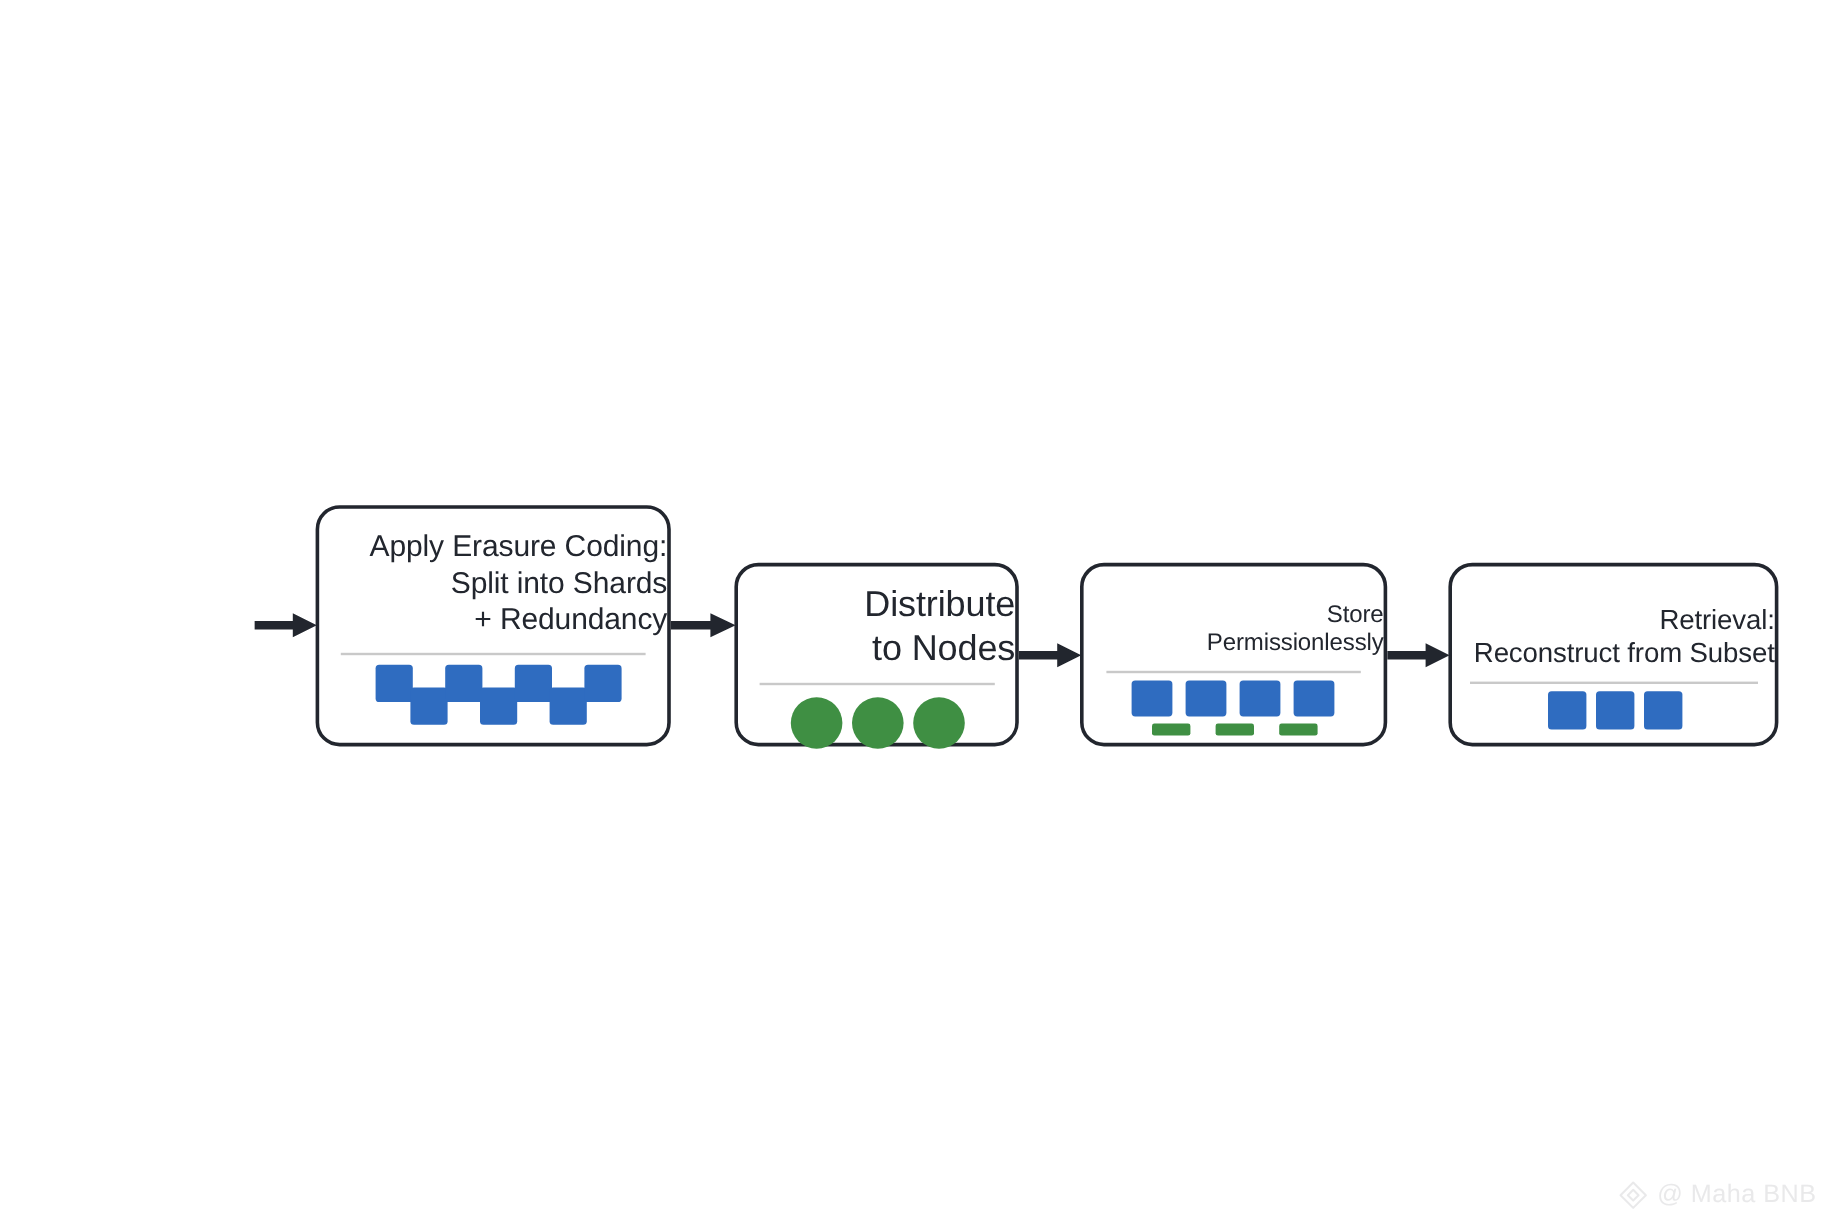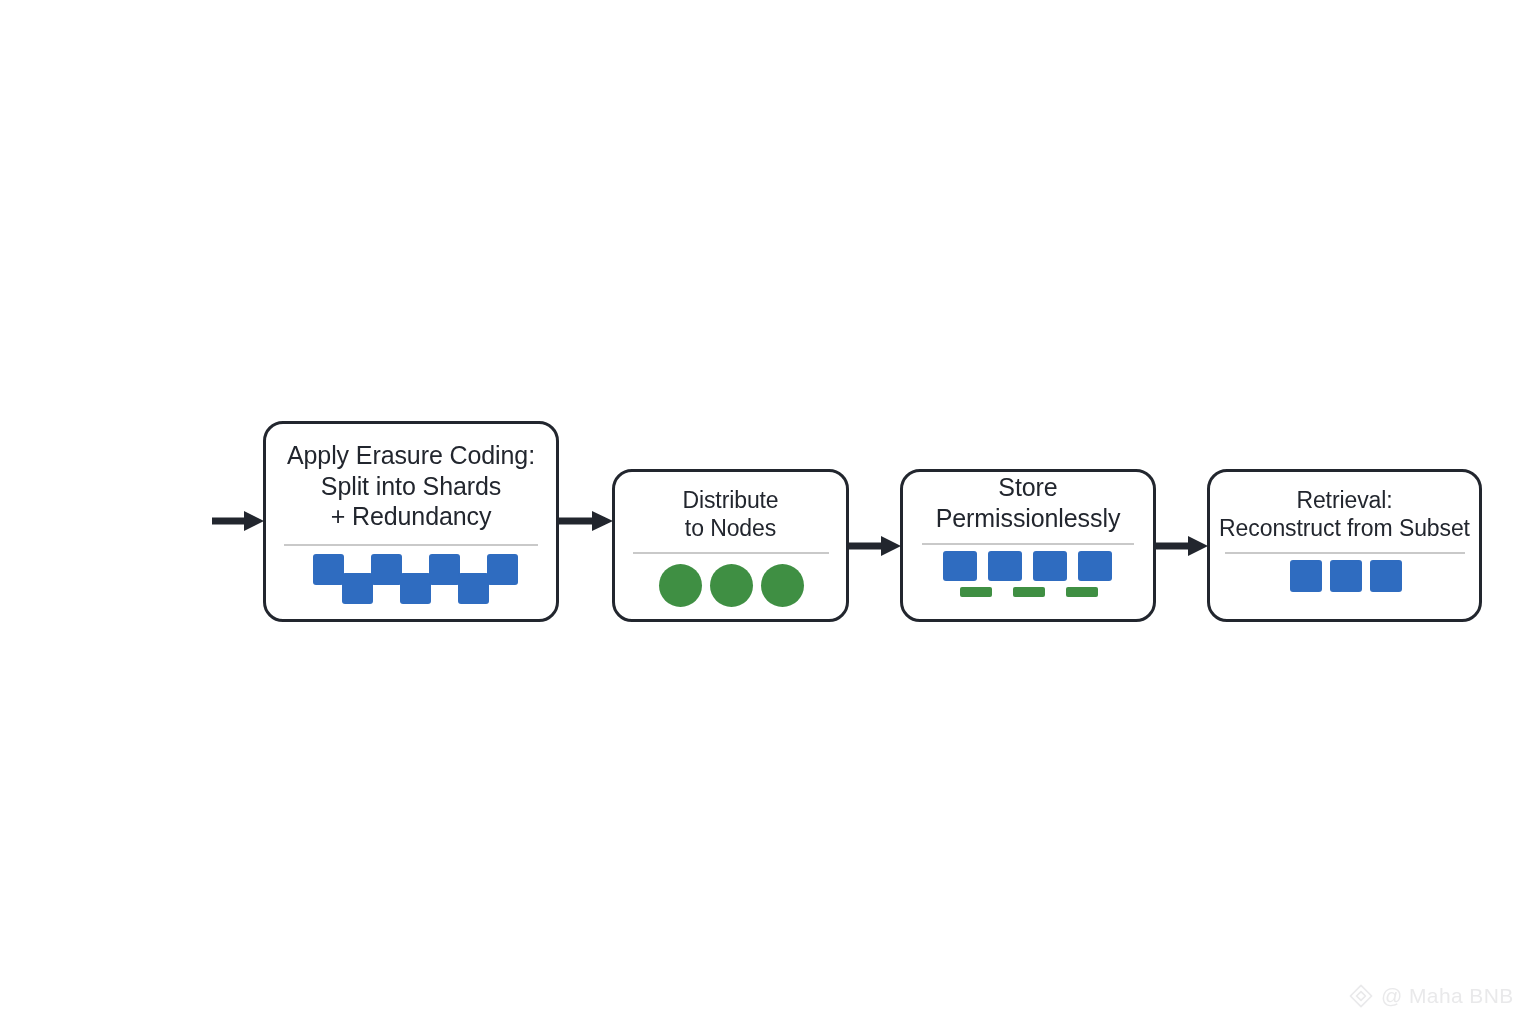--- a/index.html
+++ b/index.html
@@ -31,21 +31,21 @@
     background: #ffffff;
     border: 3px solid #22262e;
     border-radius: 20px;
     display: flex;
     flex-direction: column;
     align-items: center;
   }
 
   .node-title {
     width: 100%;
-    text-align: center;
+    text-align: right;
     color: #22262e;
     line-height: 1.22;
     white-space: pre-line;
     letter-spacing: -0.1px;
     font-weight: 400;
   }
 
   .divider {
     height: 2px;
     background: #c9c9c9;
@@ -76,23 +76,23 @@
 
   
   #node-upload      { left: 4px;    top: 478px; width: 208px; height: 86px;  justify-content: center; }
   #node-erasure     { left: 263px;  top: 421px; width: 296px; height: 201px; }
   #node-distribute  { left: 612px;  top: 469px; width: 237px; height: 153px; }
   #node-store       { left: 900px;  top: 469px; width: 256px; height: 153px; }
   #node-retrieval   { left: 1207px; top: 469px; width: 275px; height: 153px; }
 
   #node-upload .node-title     { font-size: 25px; }
   #node-erasure .node-title    { font-size: 25px; margin-top: 16px; }
-  #node-distribute .node-title { font-size: 23px; margin-top: 14px; }
-  #node-store .node-title      { font-size: 25px; margin-top: 0; }
-  #node-retrieval .node-title  { font-size: 23px; margin-top: 14px; }
+  #node-distribute .node-title { font-size: 30px; margin-top: 14px; }
+  #node-store .node-title      { font-size: 20px; margin-top: 28px; }
+  #node-retrieval .node-title  { font-size: 23px; margin-top: 30px; }
 
   #node-erasure .divider    { width: 254px; margin-top: 12px; }
   #node-distribute .divider { width: 196px; margin-top: 10px; }
   #node-store .divider      { width: 212px; margin-top: 10px; }
   #node-retrieval .divider  { width: 240px; margin-top: 10px; }
 
   #node-erasure .glyph-area    { height: 64px; }
   #node-distribute .glyph-area { height: 62px; }
   #node-store .glyph-area      { height: 62px; }
   #node-retrieval .glyph-area  { height: 62px; }

